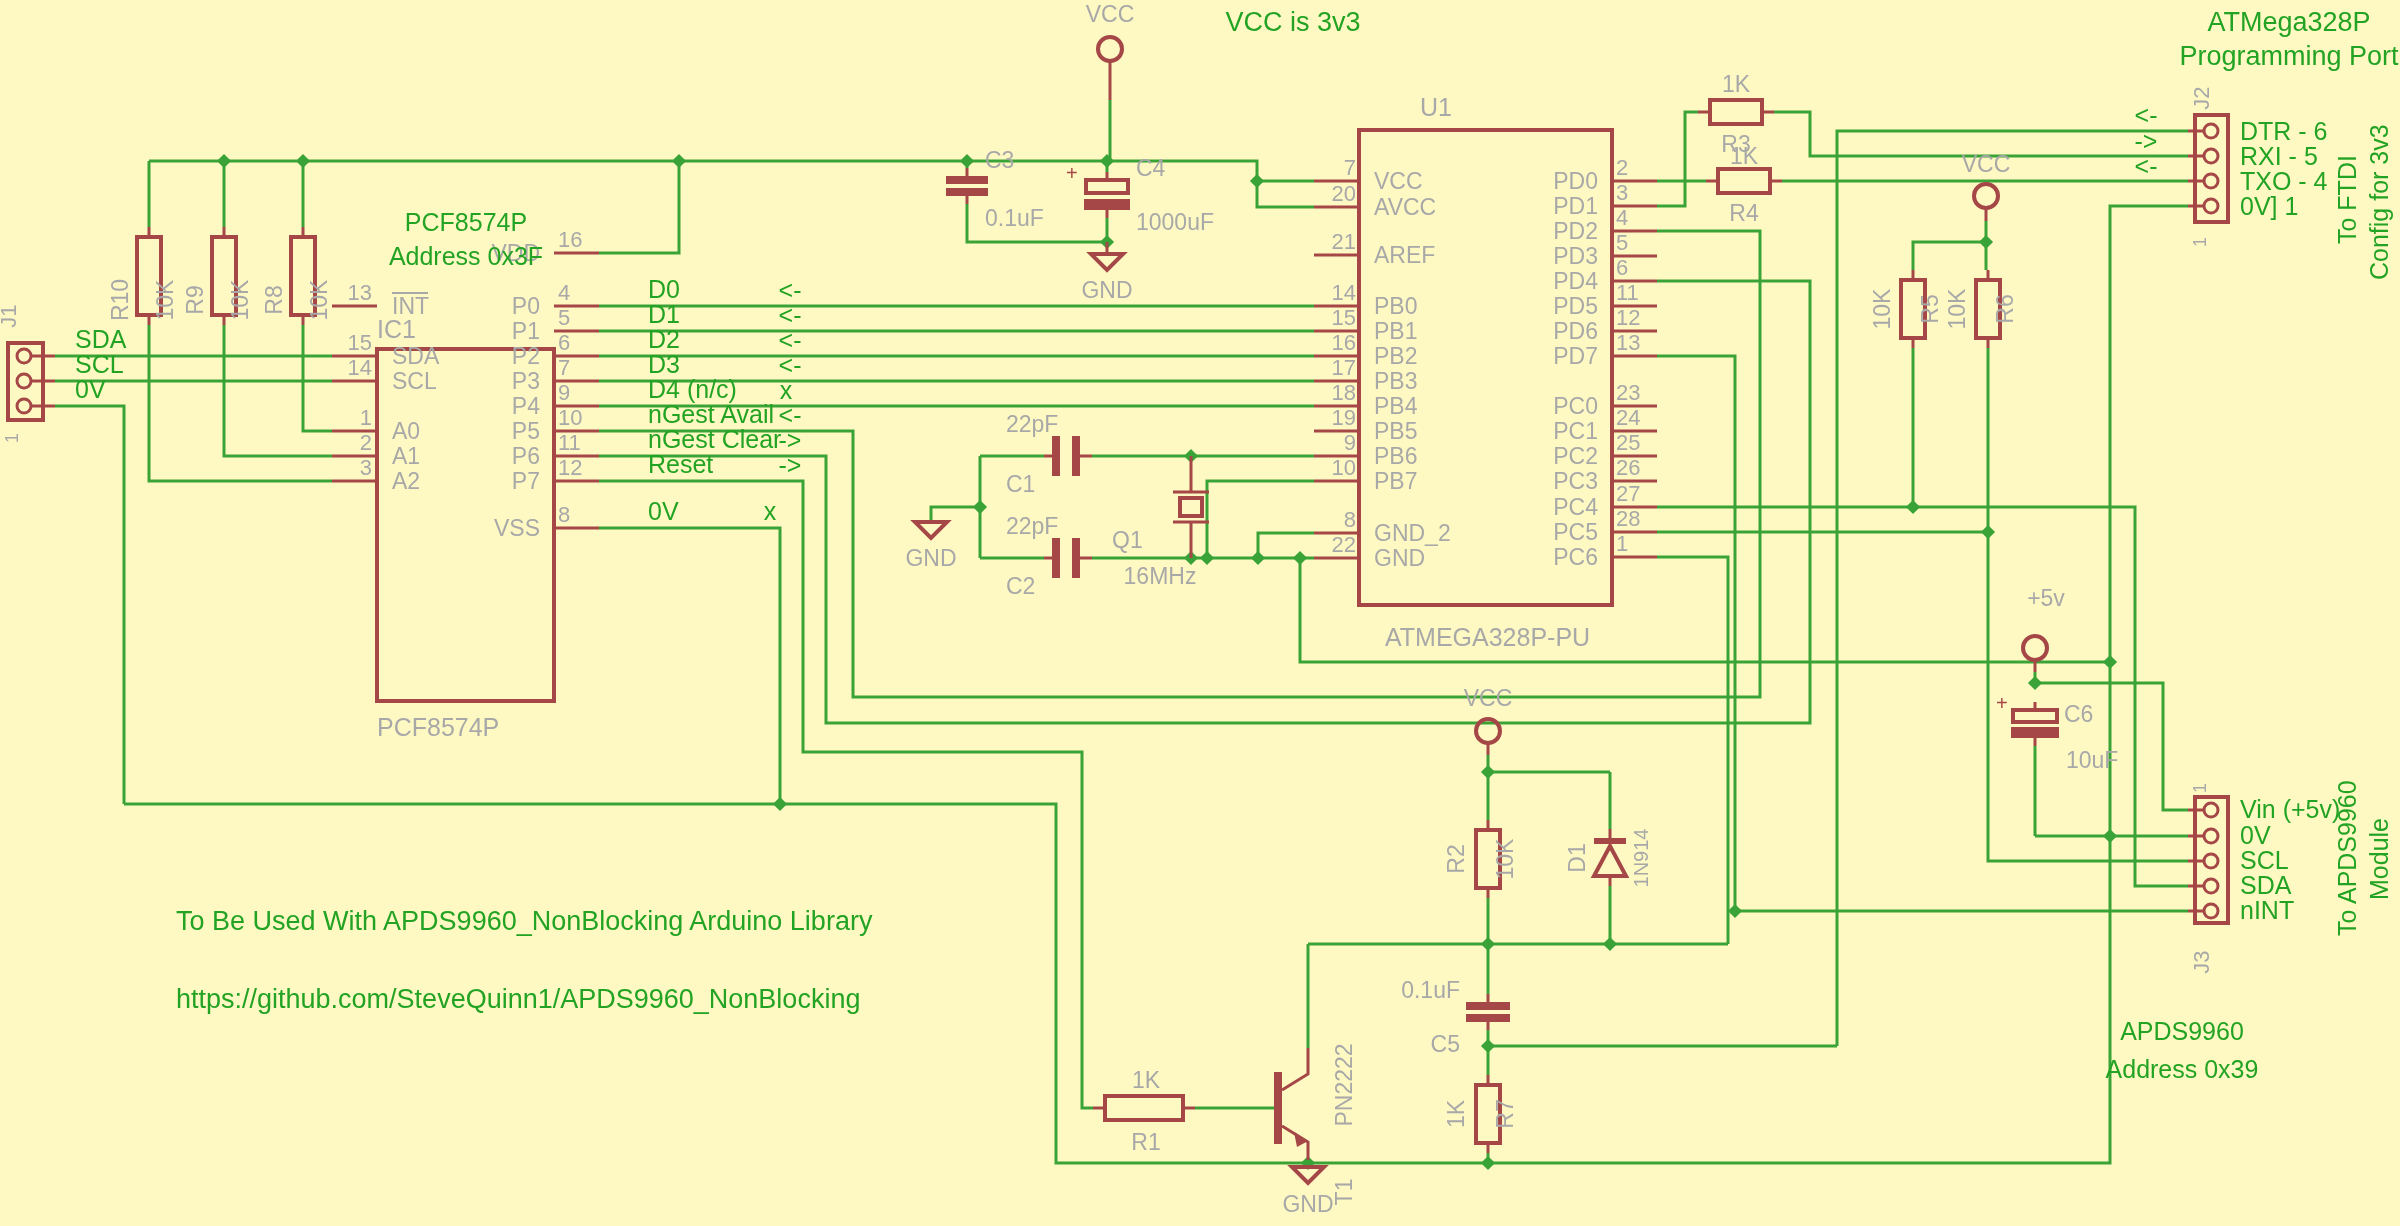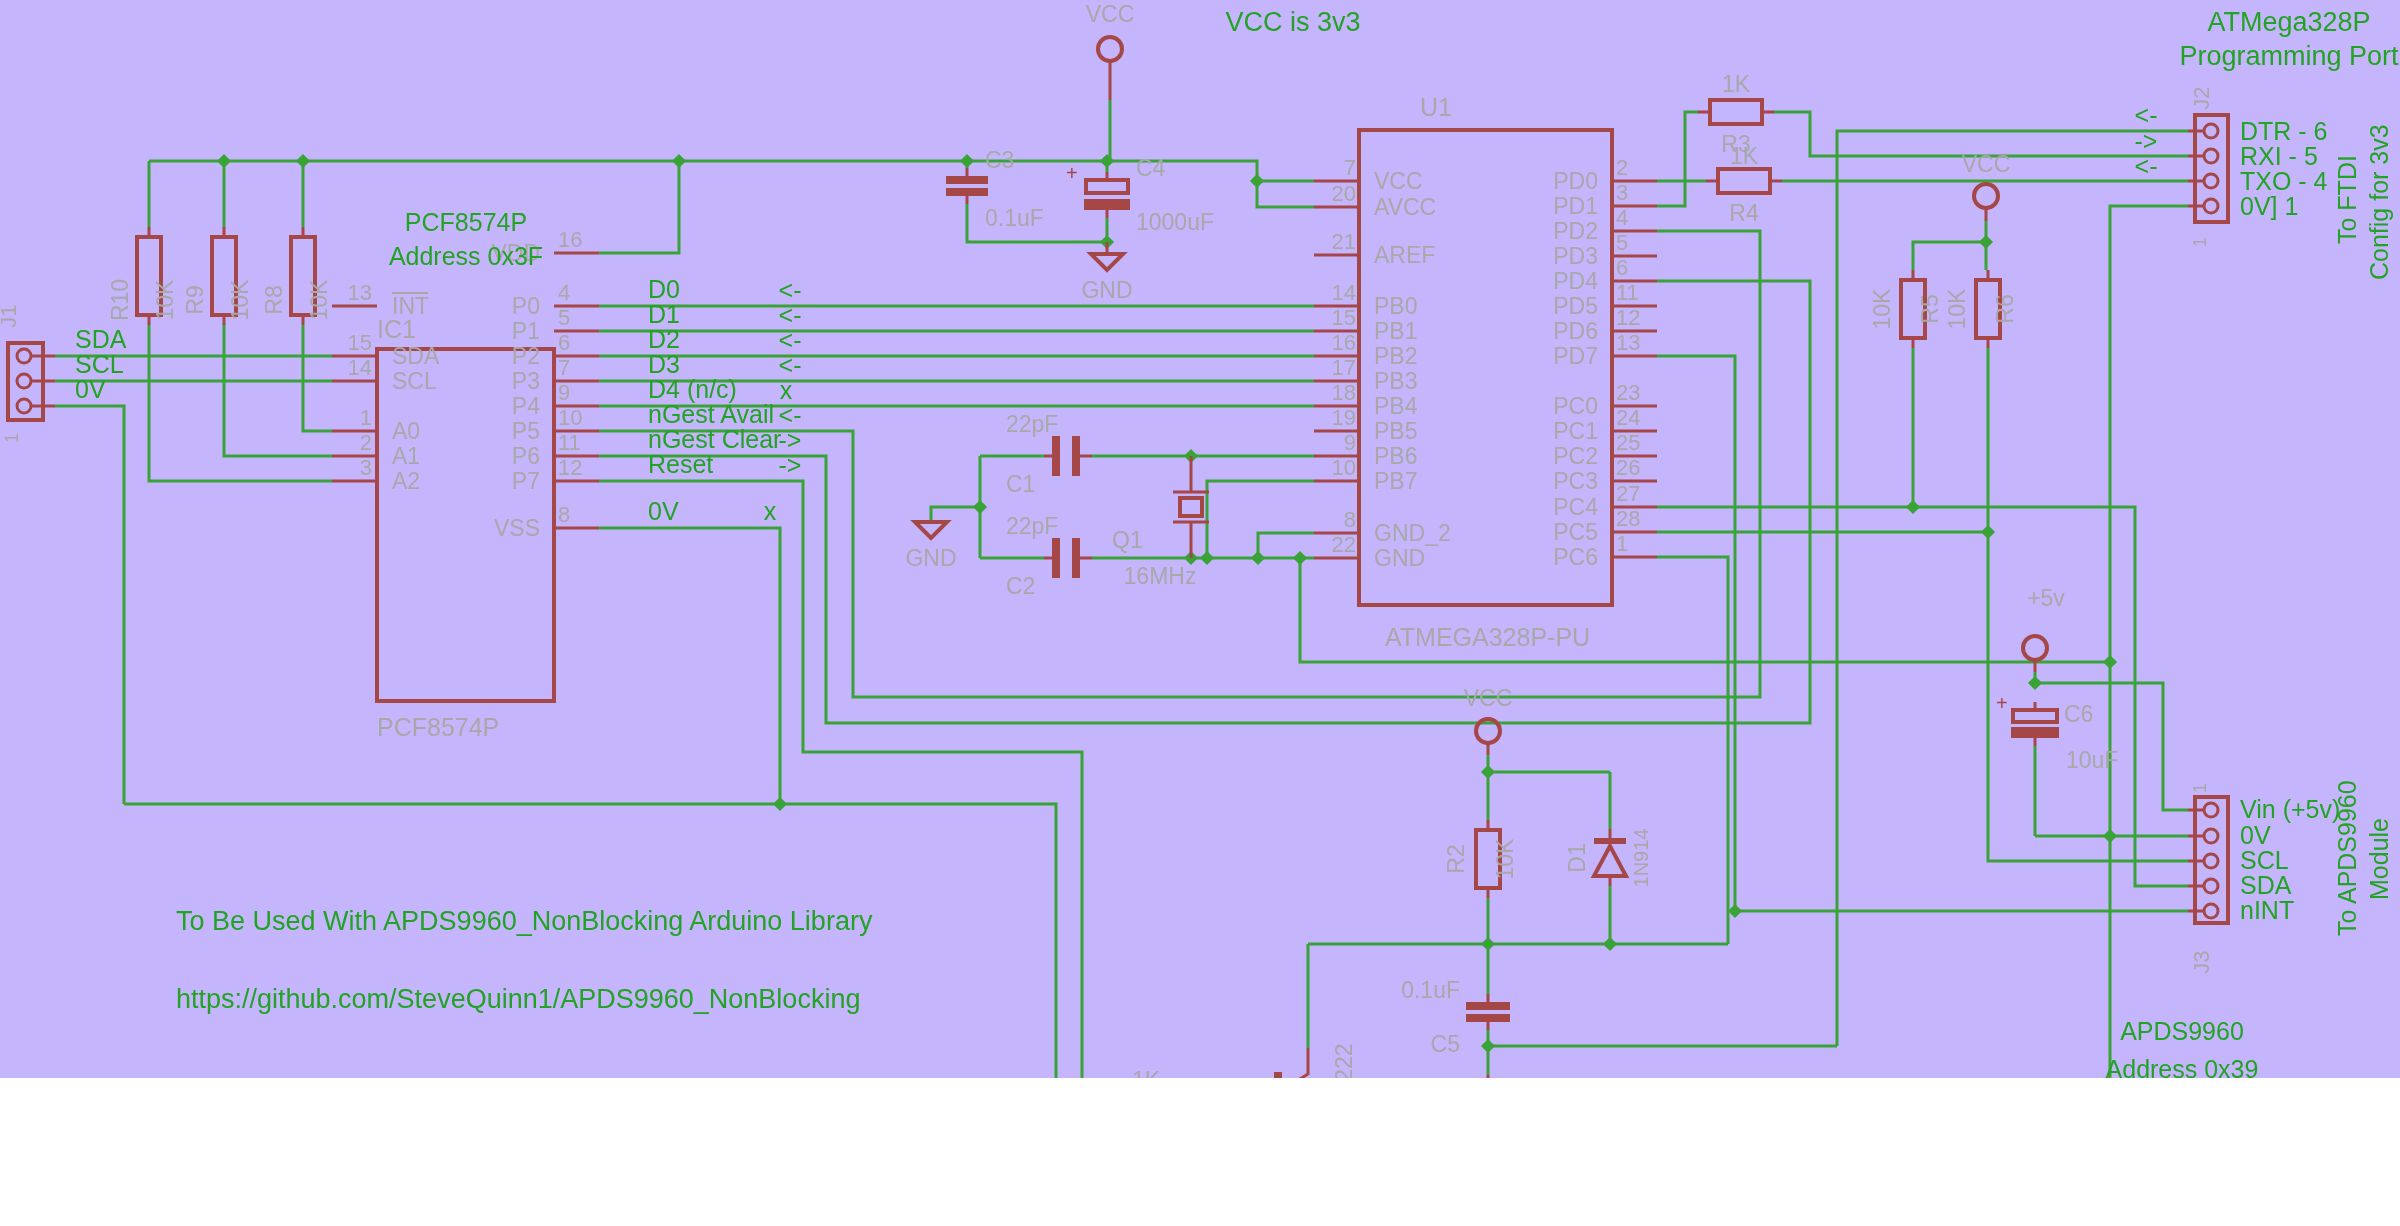--- a/index.html
+++ b/index.html
@@ -1,16 +1,16 @@
 <!DOCTYPE html>
 <html><head>
 <meta charset="utf-8">
 <style>
   html,body{margin:0;padding:0;background:#ffffff;}
-  .stage{width:2400px;height:1078px;position:relative;background:#c4b5fd;}
+  .stage{width:2400px;height:1226px;position:relative;background:#fef9c3;}
   text{font-family:"Liberation Sans","DejaVu Sans",sans-serif;}
   .net{stroke:#3aa337;stroke-width:3;fill:none;}
   .sym{stroke:#a54747;stroke-width:4;fill:none;}
   .stub{stroke:#a54747;stroke-width:3;fill:none;}
   .symf{fill:#a54747;stroke:none;}
   .dot{fill:#3aa337;}
   .gray{fill:#a8a8a8;}
   .green{fill:#23a323;}
   .red{fill:#a54747;}
   .f18{font-size:18px;} .f20{font-size:20px;} .f22{font-size:22px;}

